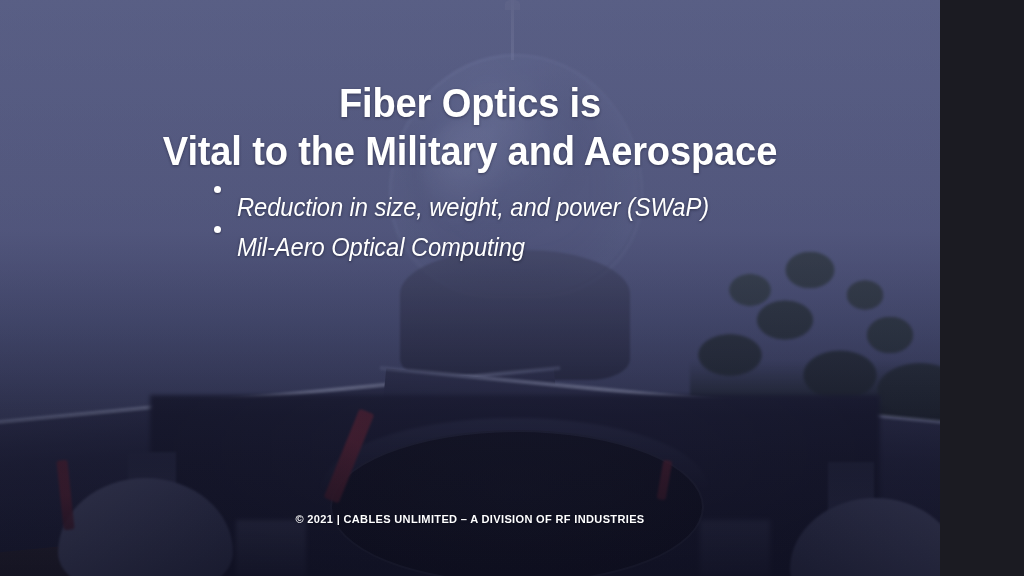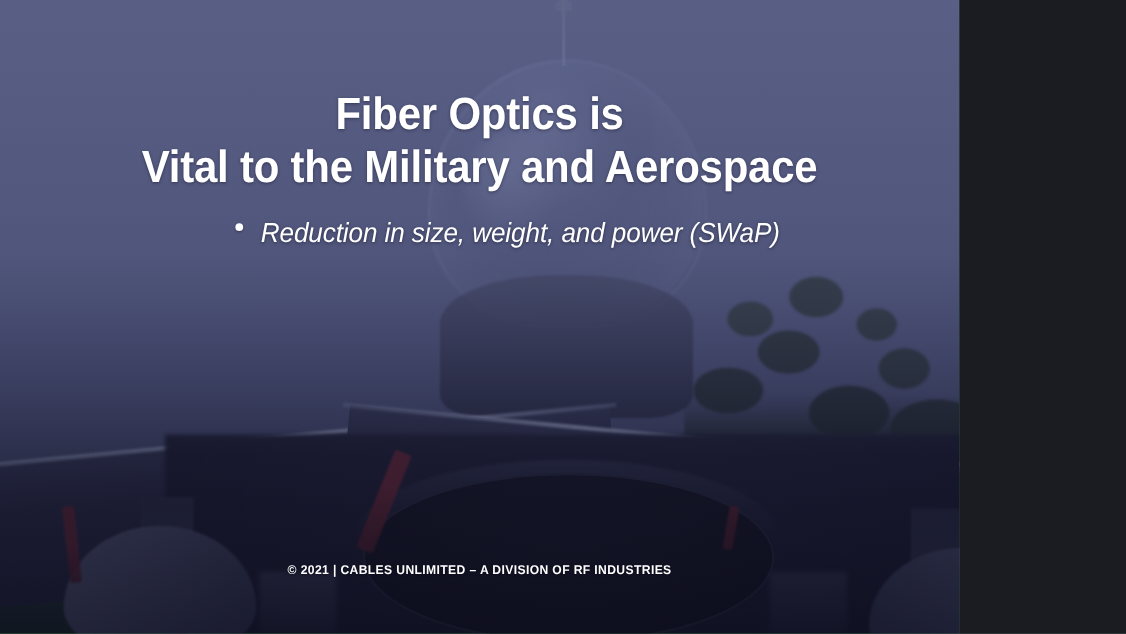--- a/index.html
+++ b/index.html
@@ -2,25 +2,25 @@
 <html><head>
 <meta charset="utf-8">
 <style>
   html, body {
     margin: 0;
     padding: 0;
     background: #1b1b22;
   }
   #slide {
     position: relative;
-    width: 872px;
+    width: 940px;
     height: 576px;
     overflow: hidden;
     font-family: "Liberation Sans", sans-serif;
-    background: #15803d;
+    background: #be185d;
     user-select: none;
   }
 
   
   .bg-layer { position: absolute; inset: 0; overflow: hidden; }
 
   
   .sky {
     position: absolute; left: 0; top: 0; width: 1024px; height: 430px;
     background: linear-gradient(180deg, #5e6489 0%, #5d6387 45%, #595f84 75%, #535978 100%);
@@ -249,21 +249,21 @@
   .title-line { display: block; white-space: nowrap; }
 
   .bullets {
     position: absolute;
     left: 214px;
     top: 192px;
     width: 640px;
   }
   .bullet-row {
     display: flex;
-    align-items: center;
+    align-items: flex-start;
     height: 40px;
   }
   .bullet-dot {
     width: 7px; height: 7px;
     border-radius: 50%;
     background: #ffffff;
     flex: 0 0 auto;
     margin-right: 16px;
     position: relative;
     top: -6px;
@@ -355,19 +355,23 @@
     <h1 class="title">
       <span class="title-line">Fiber Optics is</span>
       <span class="title-line">Vital to the Military and Aerospace</span>
     </h1>
 
     <ul class="bullets" style="list-style:none;margin:0;padding:0;">
       <li class="bullet-row">
         <span class="bullet-dot"></span>
         <span class="bullet-text">Reduction in size, weight, and power (SWaP)</span>
       </li>
+      <li class="bullet-row">
+        <span class="bullet-dot"></span>
+        <span class="bullet-text">Mil-Aero Optical Computing</span>
+      </li>
     </ul>
 
 
     <div class="copyright">© 2021 | CABLES UNLIMITED – A DIVISION OF RF INDUSTRIES</div>
 
   </div>
 </div>
 
 </body></html>

